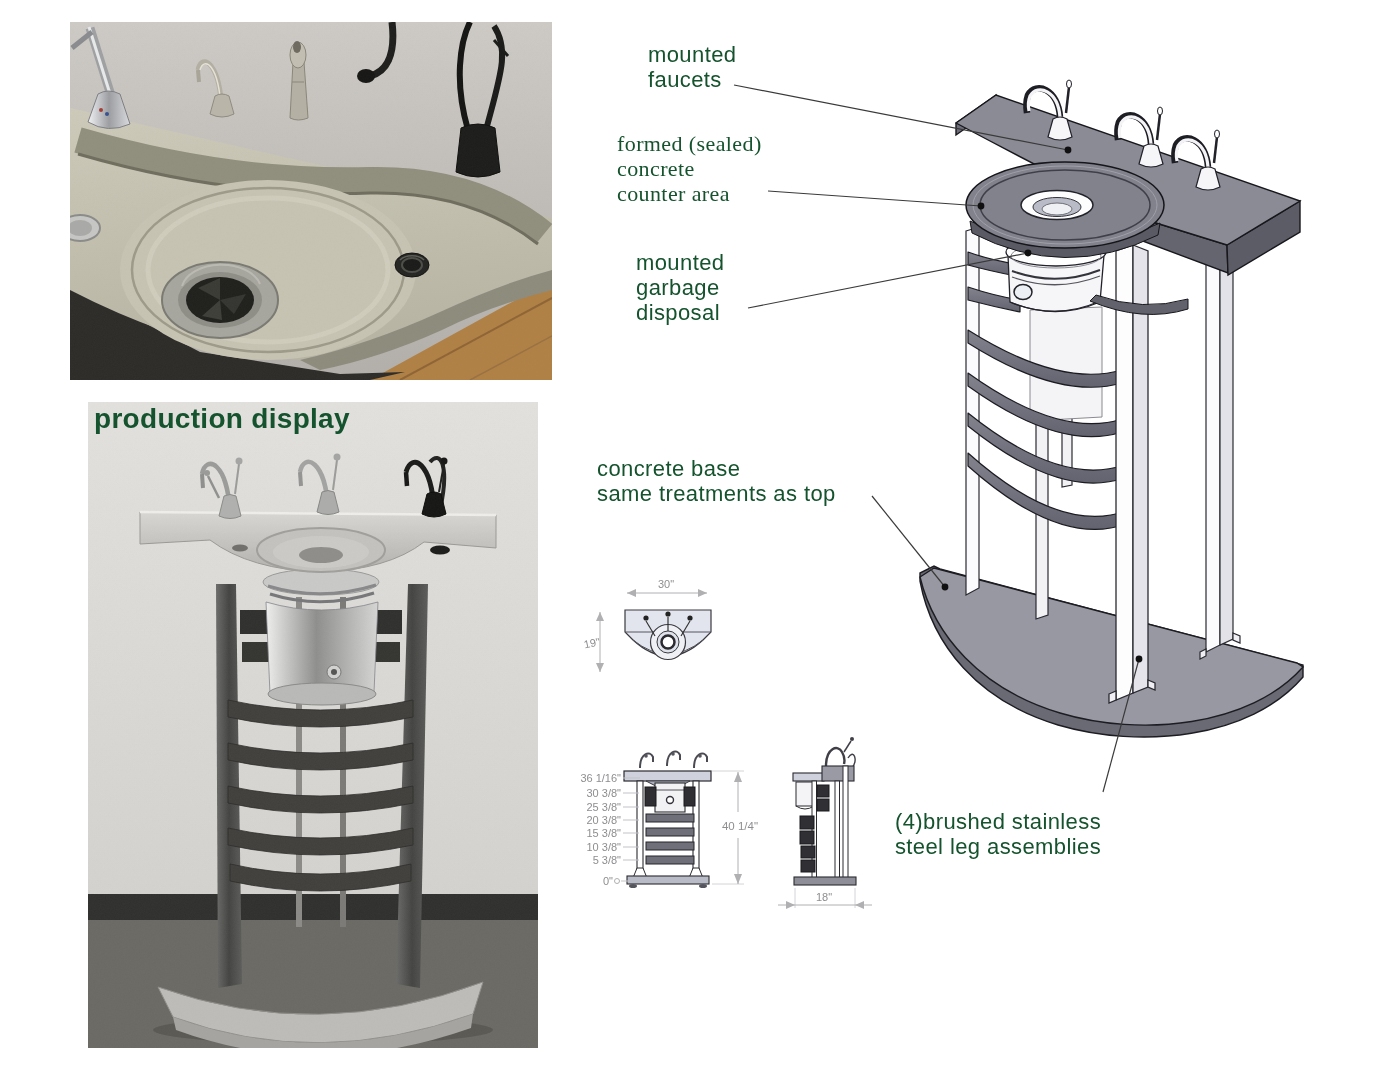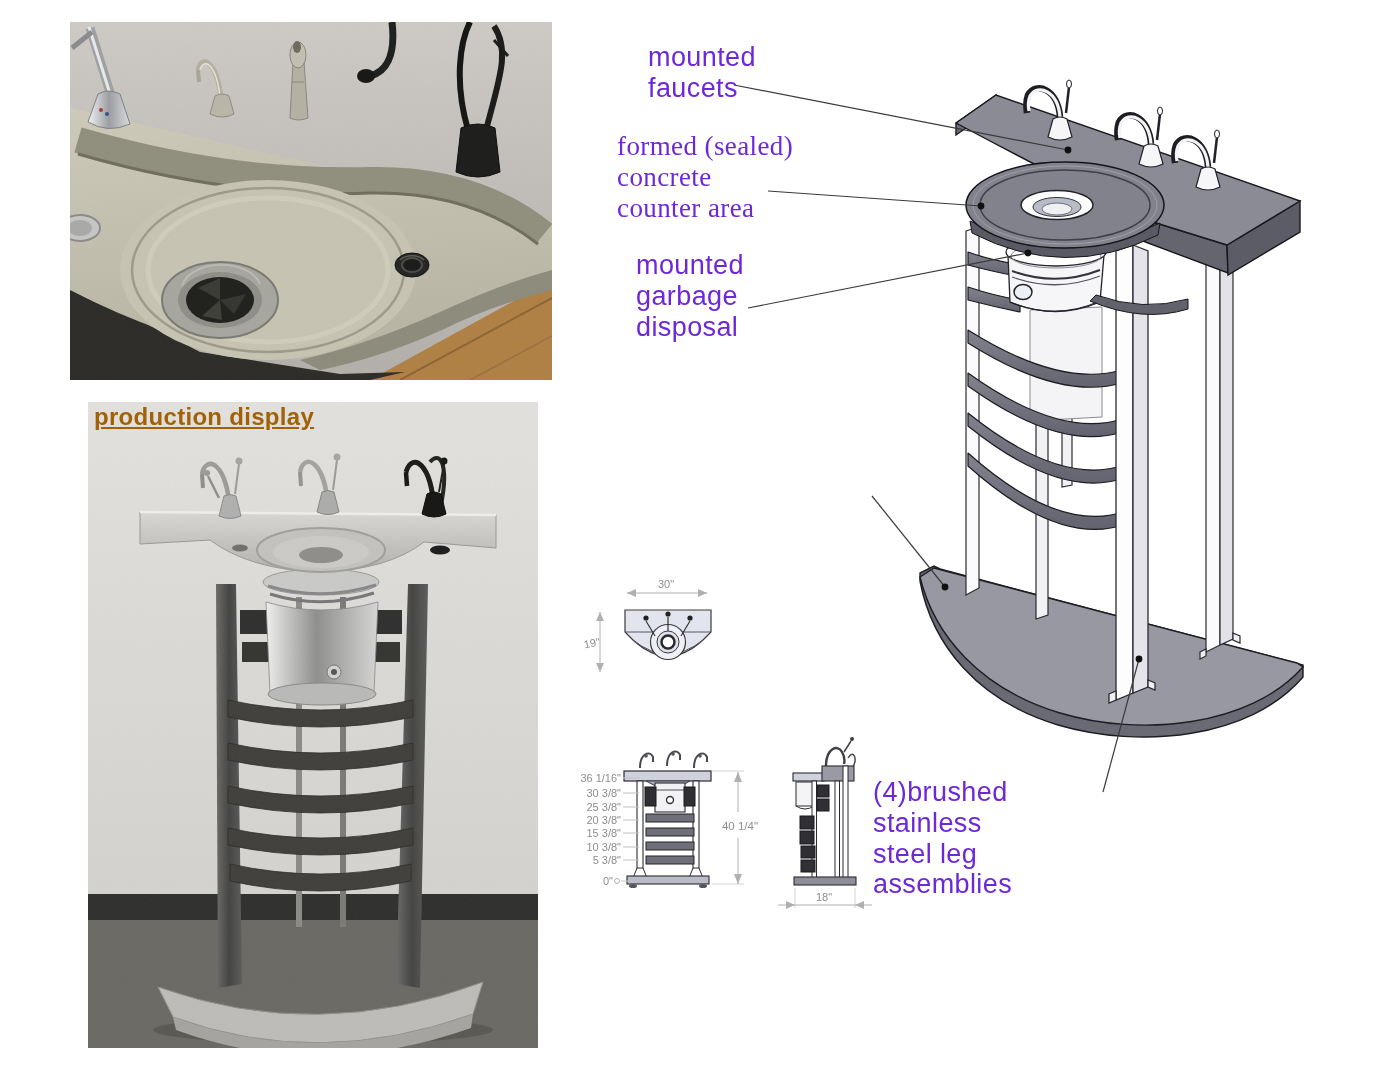--- a/index.html
+++ b/index.html
@@ -6,31 +6,31 @@
   .canvas{
     position:relative;width:1400px;height:1082px;background:#ffffff;overflow:hidden;
     font-family:"Liberation Sans", sans-serif;
   }
   .photo{position:absolute;overflow:hidden;}
   .photo svg{display:block;}
   #photo-counter{left:70px;top:22px;width:482px;height:358px;}
   #photo-production{left:88px;top:402px;width:450px;height:646px;}
   .prod-label{
     position:absolute;left:94px;top:403px;z-index:6;
-    font-size:24px;font-weight:700;color:#a16207;letter-spacing:0.3px;text-decoration:underline;
+    font-size:28px;font-weight:700;color:#14532d;letter-spacing:0.3px;
   }
   .callout{
-    position:absolute;z-index:6;color:#6d28d9;font-size:27px;line-height:1.14;
+    position:absolute;z-index:6;color:#14532d;font-size:22px;line-height:1.14;
     letter-spacing:0.4px;white-space:pre-line;
   }
   #callout-faucets{left:648px;top:42px;width:140px;}
   #callout-counter{left:617px;top:131px;width:210px;font-family:Liberation Serif, serif;}
   #callout-disposal{left:636px;top:250px;width:140px;}
   #callout-base{left:597px;top:456px;width:310px;}
-  #callout-legs{left:873px;top:777px;width:250px;}
+  #callout-legs{left:873px;top:809px;width:250px;text-align:center;}
   #cad-svg{position:absolute;left:890px;top:55px;z-index:2;}
   #overlay-svg{position:absolute;left:0;top:0;z-index:5;pointer-events:none;}
   .dim-text{font-family:"Liberation Sans",sans-serif;font-size:11px;fill:#8e8e91;}
   .dim-text-lg{font-family:"Liberation Sans",sans-serif;font-size:11.5px;fill:#8e8e91;}
 </style>
 </head>
 <body>
 
 <div class="canvas">
 
@@ -317,20 +317,22 @@
   </svg>
 
   <div class="callout" id="callout-faucets">mounted
 faucets</div>
   <div class="callout" id="callout-counter">formed (sealed)
 concrete
 counter area</div>
   <div class="callout" id="callout-disposal">mounted
 garbage
 disposal</div>
+  <div class="callout" id="callout-base">concrete base
+same treatments as top</div>
   <div class="callout" id="callout-legs">(4)brushed stainless
 steel leg assemblies</div>
 
   <svg id="overlay-svg" width="1400" height="1082" viewBox="0 0 1400 1082">
 
     <g stroke="#3a3a3a" stroke-width="1.2">
       <line x1="734" y1="85" x2="1068" y2="150"></line>
       <line x1="768" y1="191" x2="981" y2="206"></line>
       <line x1="748" y1="308" x2="1028" y2="253"></line>
       <line x1="872" y1="496" x2="945" y2="587"></line>

